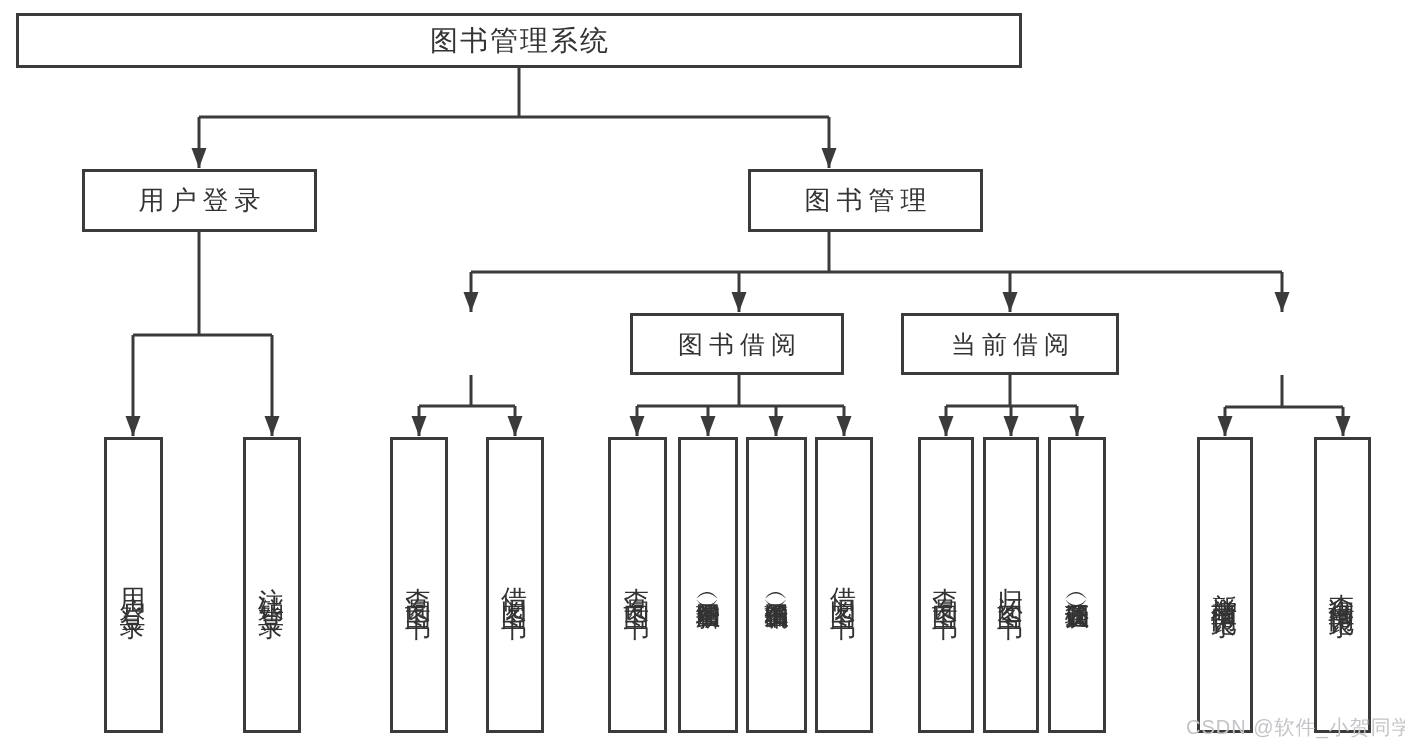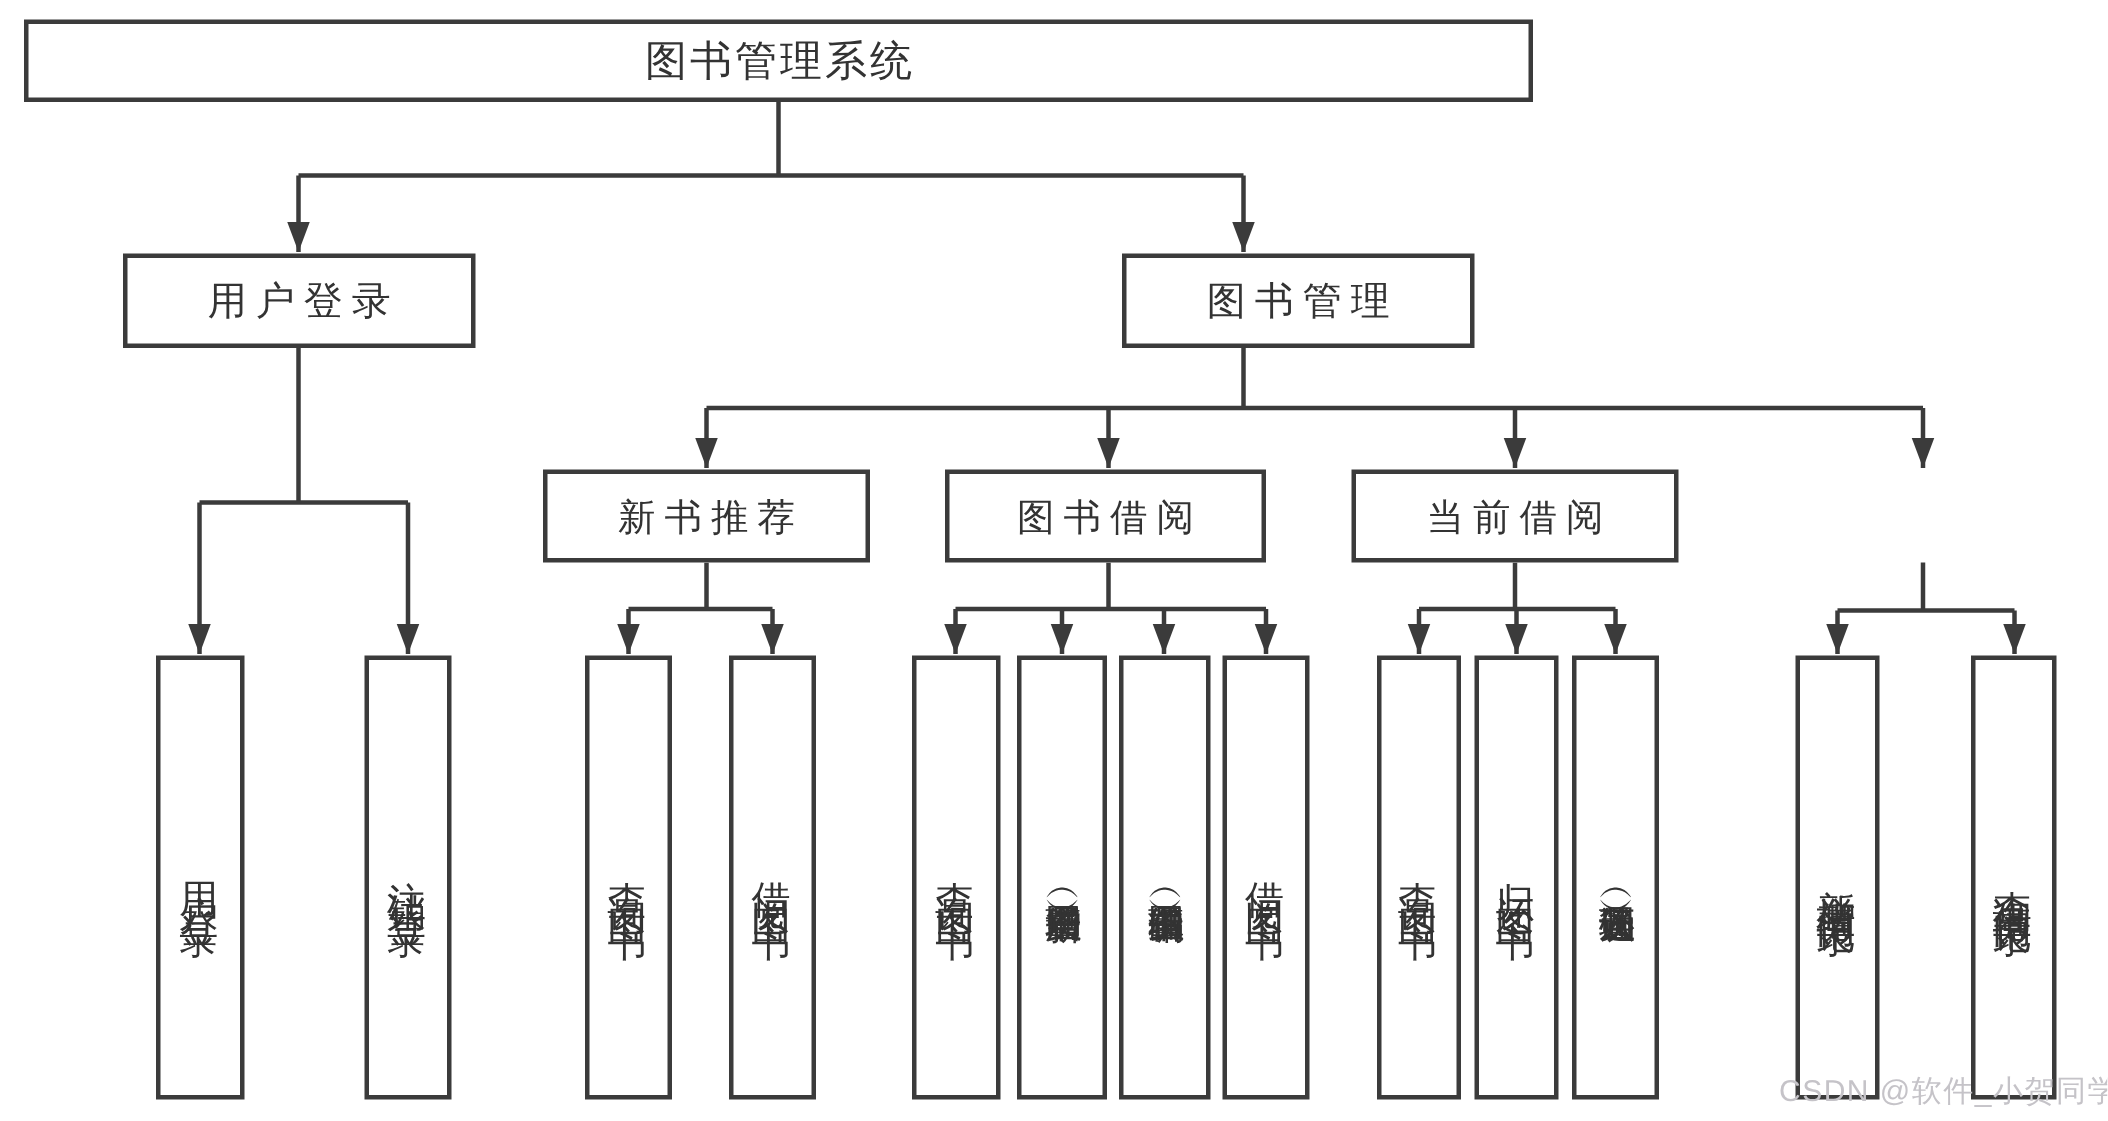--- a/index.html
+++ b/index.html
@@ -141,21 +141,20 @@
       <path d="M1225,407 L1225,436" marker-end="url(#arr)"></path>
       <path d="M1343,407 L1343,436" marker-end="url(#arr)"></path>
     </g>
   </svg>
 
   <div class="hbox root">图书管理系统</div>
 
   <div class="hbox lvl2" style="left:82px;">用户登录</div>
   <div class="hbox lvl2" style="left:748px;">图书管理</div>
 
-  <div class="hbox lvl3" style="left:362px;width:218px;">新书推荐</div>
   <div class="hbox lvl3" style="left:630px;width:214px;">图书借阅</div>
   <div class="hbox lvl3" style="left:901px;width:218px;">当前借阅</div>
 
   <div class="vbox" style="left:104px;width:59px;">用户登录</div>
   <div class="vbox" style="left:243px;width:58px;">注销登录</div>
 
   <div class="vbox" style="left:390px;width:58px;">查询图书</div>
   <div class="vbox" style="left:486px;width:58px;">借阅图书</div>
 
   <div class="vbox" style="left:608px;width:59px;">查询图书</div>

